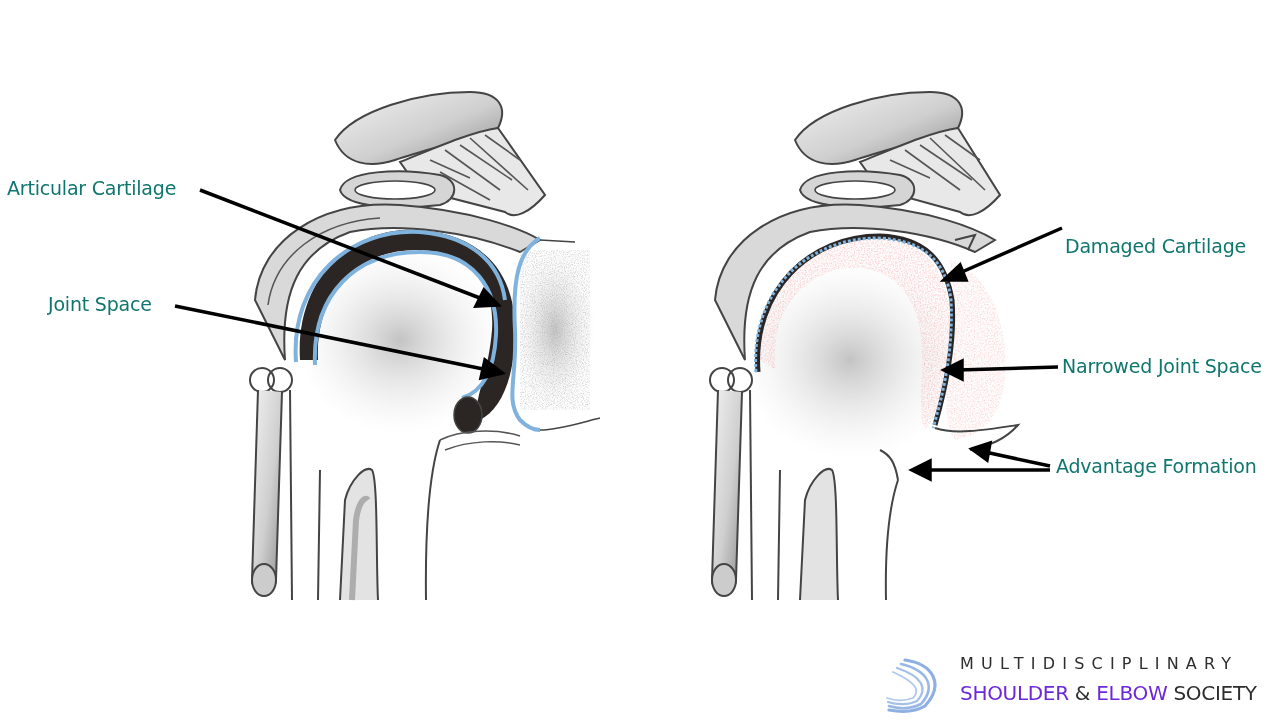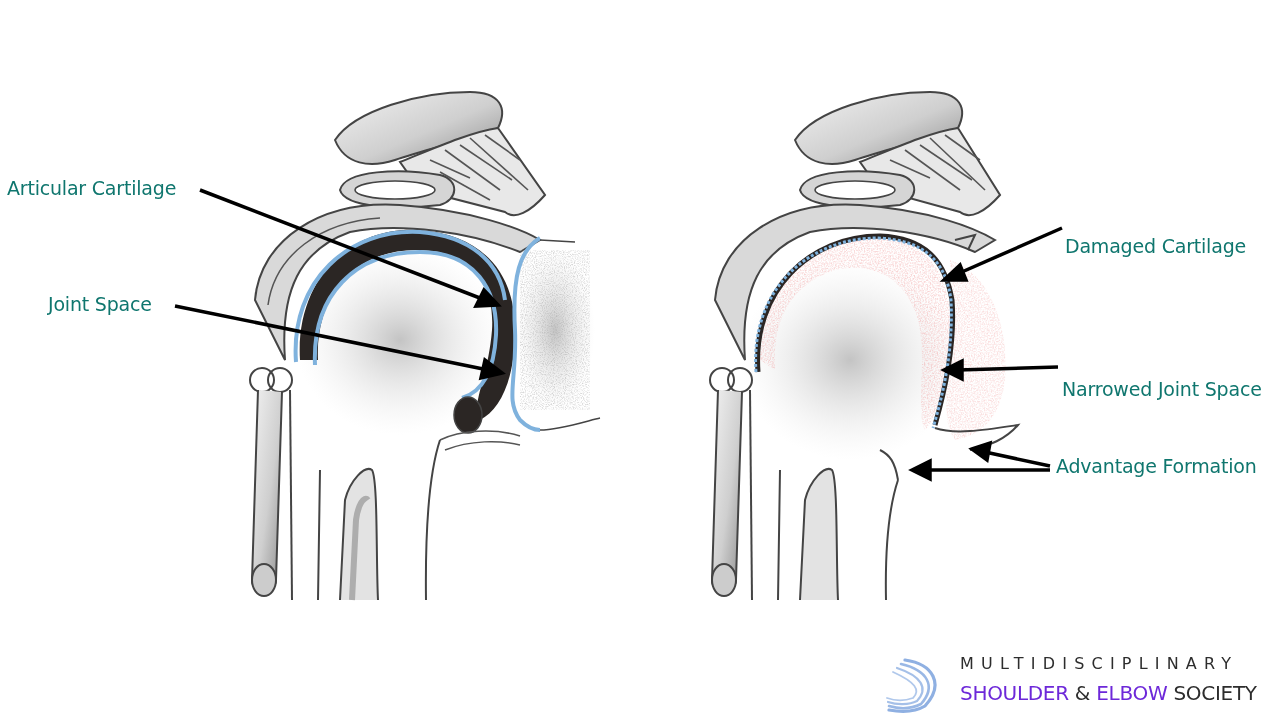--- a/index.html
+++ b/index.html
@@ -138,21 +138,21 @@
       <polygon points="972,449 990,443 987,460"></polygon>
       <line x1="1050" y1="470" x2="925" y2="470"></line>
       <polygon points="912,470 930,461 930,479"></polygon>
     </g>
   </g>
 </svg>
 
 <div class="label" style="left:7px; top:177px;">Articular Cartilage</div>
 <div class="label" style="left:48px; top:293px;">Joint Space</div>
 <div class="label" style="left:1065px; top:215px;margin-top:20px;">Damaged Cartilage</div>
-<div class="label" style="left:1062px; top:355px;margin-top:23px;">Narrowed Joint Space</div>
+<div class="label" style="left:1062px; top:355px;">Narrowed Joint Space</div>
 <div class="label" style="left:1056px; top:455px;">Advantage Formation</div>
 
 <div class="citation">
 </div>
 
 <div class="logo">
   <svg width="62" height="60" viewBox="0 0 62 60" style="position:absolute; left:0; top:2px;">
     <g fill="none" stroke="#8fb0e2" stroke-linecap="round">
       <path d="M20 6 C48 10 60 30 40 52 C30 58 15 58 4 56" stroke-width="3.2"></path>
       <path d="M16 10 C42 16 52 32 36 50 C26 55 14 55 4 52" stroke-width="2.6" opacity="0.9"></path>

